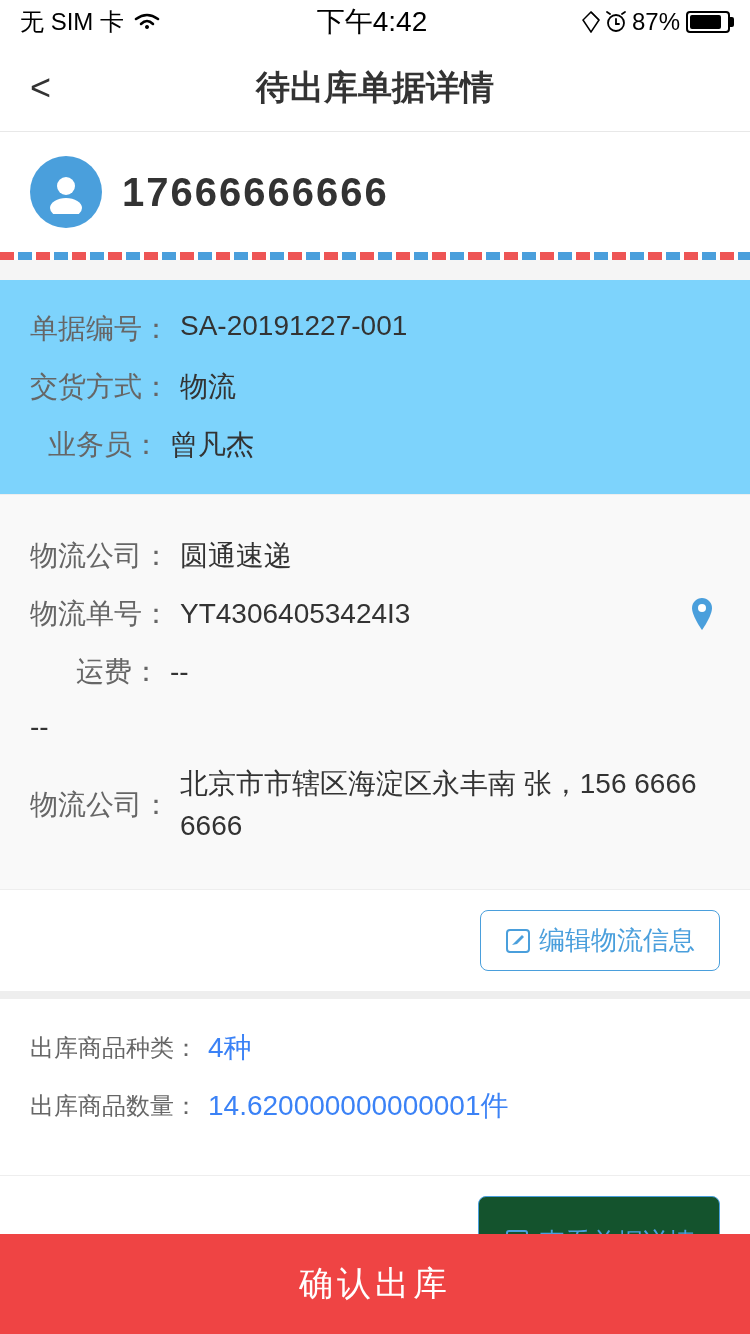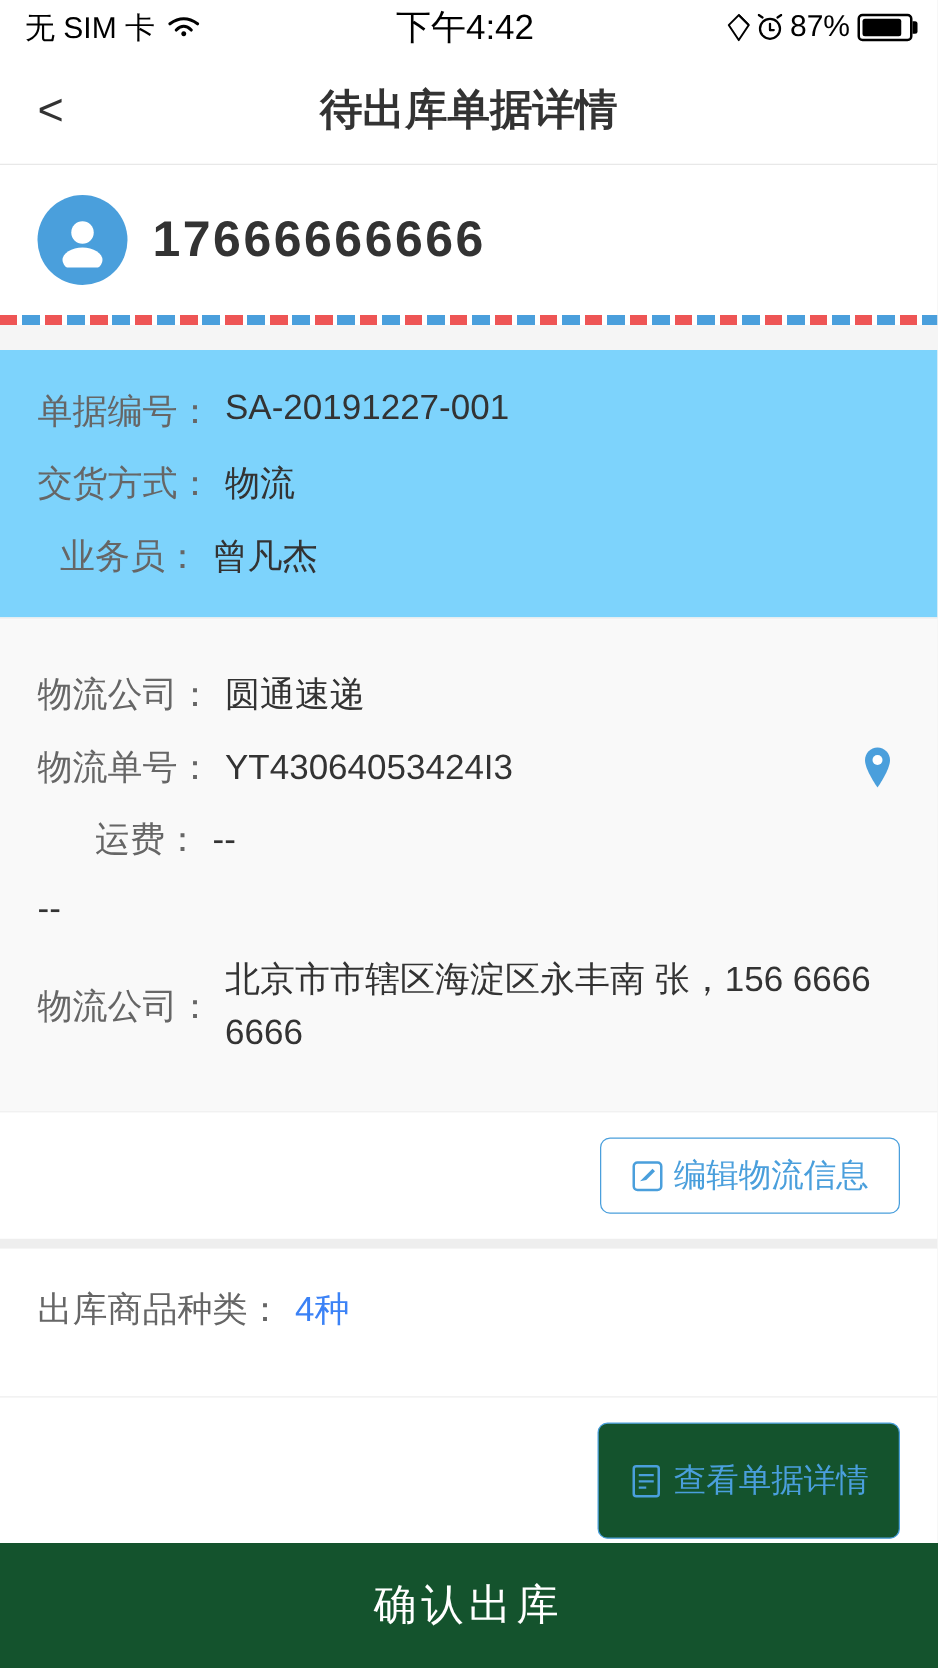--- a/index.html
+++ b/index.html
@@ -233,21 +233,21 @@
       margin-top: 0;
       padding: 30px 30px;
     }
     .goods-row {
       display: flex;
       align-items: center;
       margin-bottom: 20px;
     }
     .goods-label {
       color: #666;
-      font-size: 28px;
+      font-size: 24px;
       min-width: 160px;
       text-align: right;
       padding-right: 10px;
       flex-shrink: 0;
     }
     .goods-value {
       color: #3b82f6;
       font-size: 28px;
     }
 
@@ -278,21 +278,21 @@
       height: 160px;
       background: #f5f5f5;
     }
 
     
     .confirm-btn-wrap {
       position: fixed;
       bottom: 0;
       left: 0;
       width: 750px;
-      background: #14532d;
+      background: #ef4444;
       height: 100px;
       display: flex;
       align-items: center;
       justify-content: center;
     }
     .confirm-btn {
       color: #fff;
       font-size: 34px;
       font-weight: 500;
       letter-spacing: 4px;
@@ -402,20 +402,24 @@
     </svg>
     <span>编辑物流信息</span>
   </button>
 </div>
 
 <div class="goods-section">
   <div class="goods-row">
     <span class="goods-label">出库商品种类：</span>
     <span class="goods-value">4种</span>
   </div>
+  <div class="goods-row">
+    <span class="goods-label">出库商品数量：</span>
+    <span class="goods-value">14.620000000000001件</span>
+  </div>
 </div>
 
 <div class="detail-btn-row">
   <button class="detail-btn">
     <svg width="28" height="28" viewBox="0 0 28 28" fill="none">
       <rect x="4" y="2" width="20" height="24" rx="2" stroke="#4a9fdc" stroke-width="2" fill="none"></rect>
       <line x1="8" y1="9" x2="20" y2="9" stroke="#4a9fdc" stroke-width="1.8"></line>
       <line x1="8" y1="14" x2="20" y2="14" stroke="#4a9fdc" stroke-width="1.8"></line>
       <line x1="8" y1="19" x2="14" y2="19" stroke="#4a9fdc" stroke-width="1.8"></line>
     </svg>

